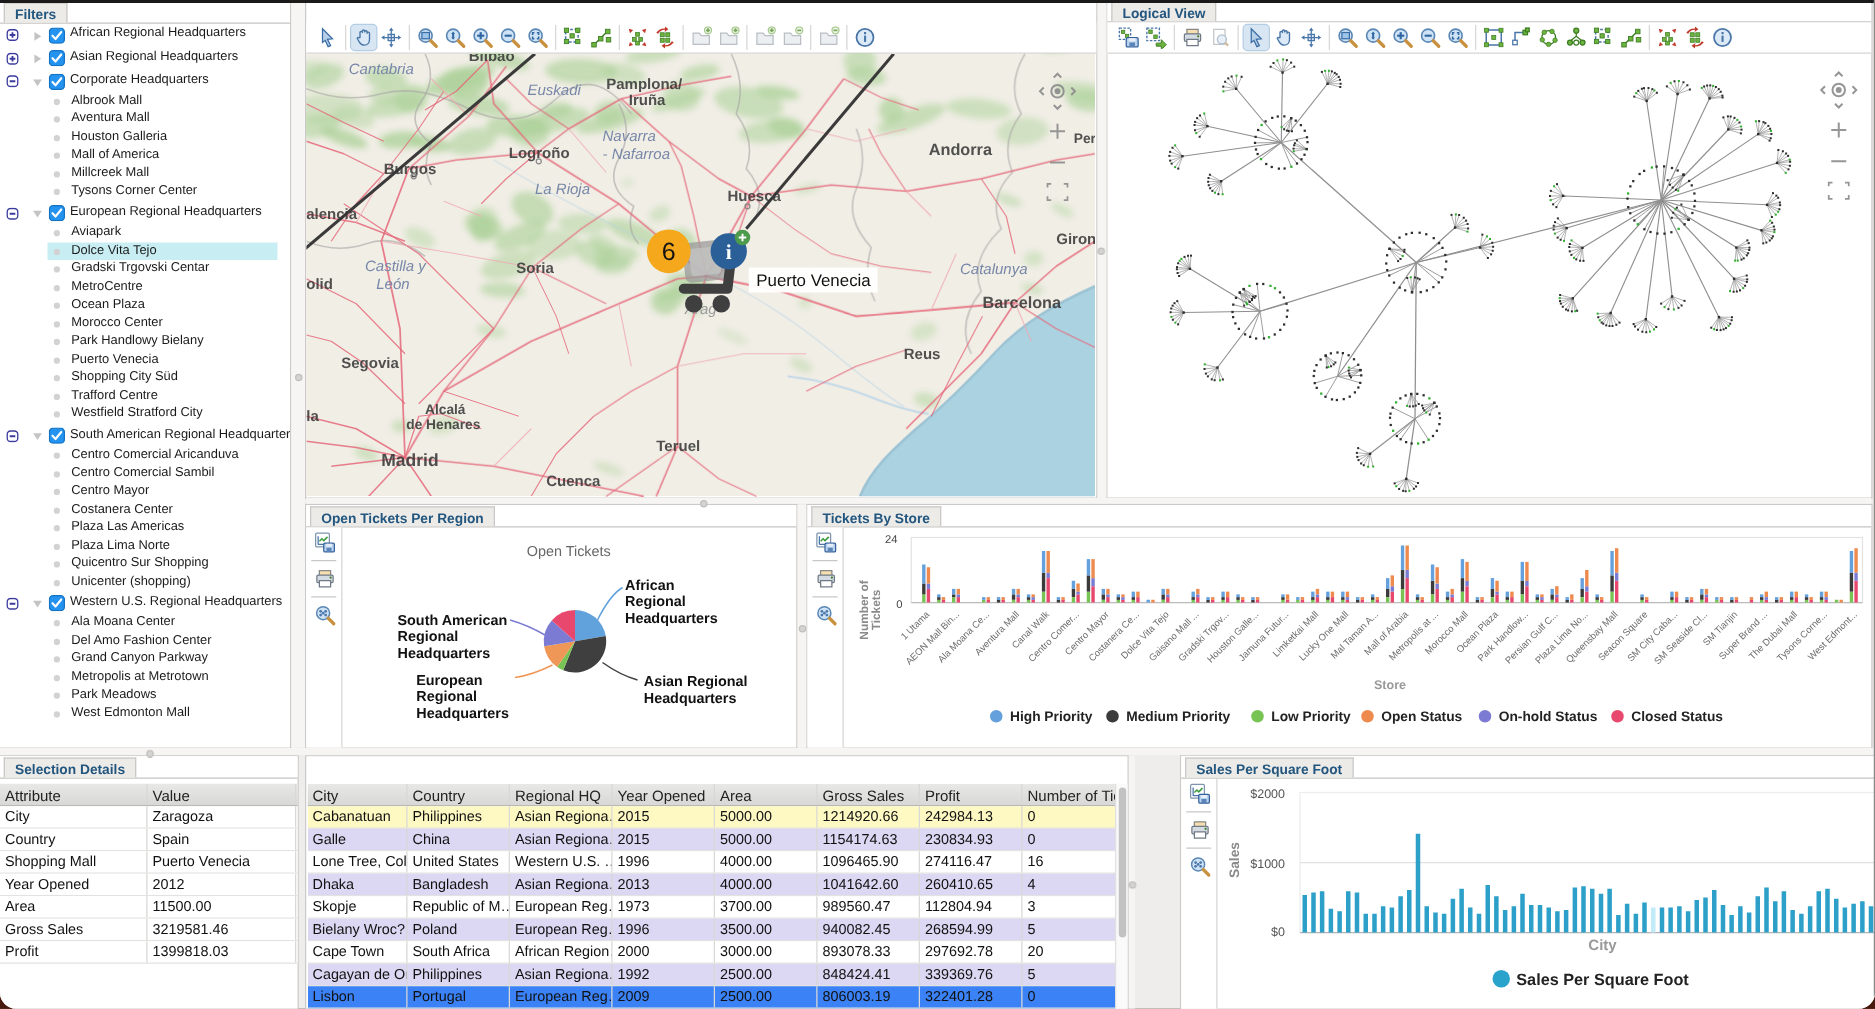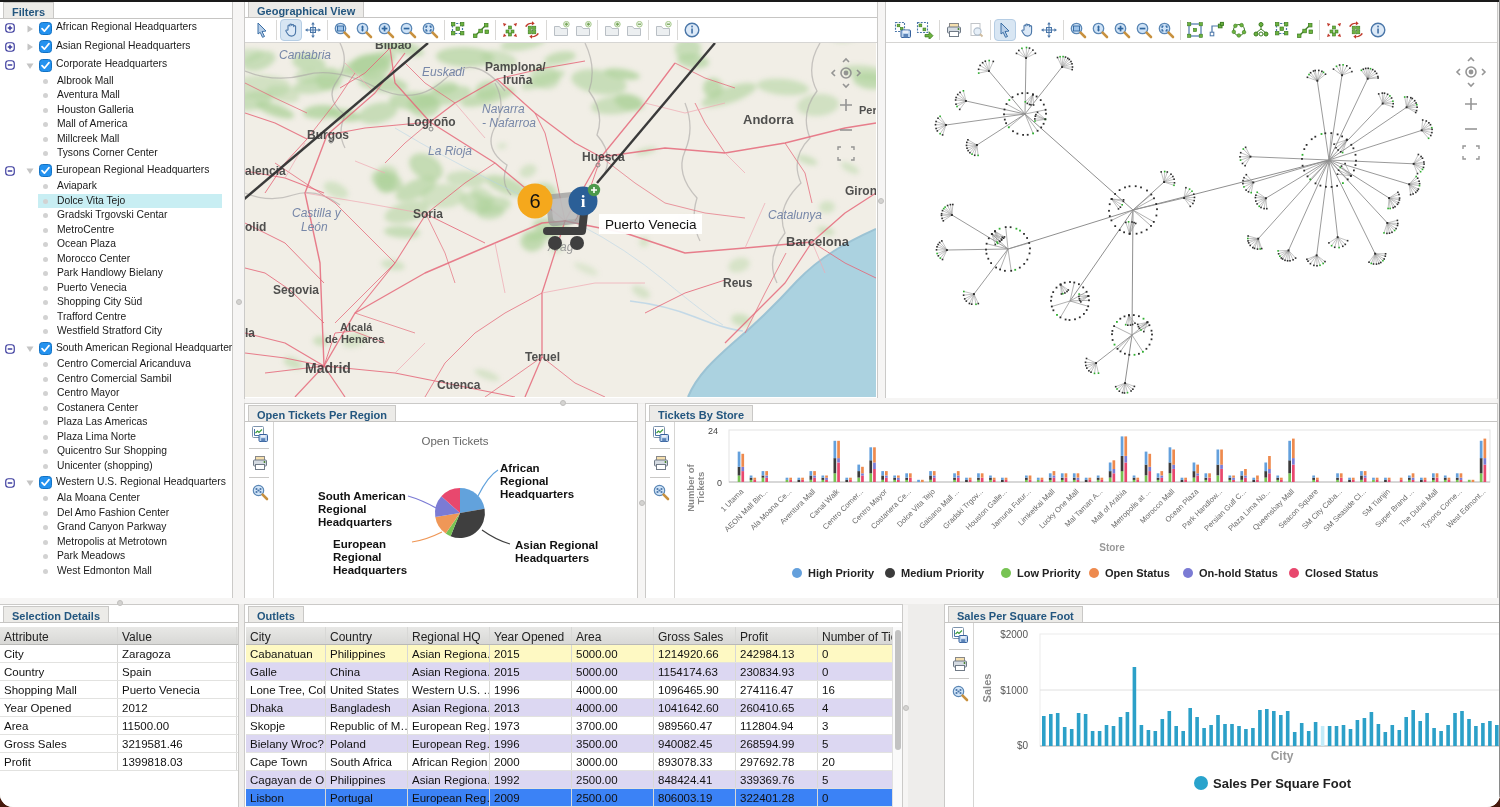--- a/index.html
+++ b/index.html
@@ -235,23 +235,20 @@
           <span class="bullet"></span>
           <span class="tlabel" style="left:19px;top:1px">Park Meadows</span>
         </div>
         <div class="trow" style="top:544.8px;height:14.5px;left:38px;right:10px">
           <span class="bullet"></span>
           <span class="tlabel" style="left:19px;top:1px">West Edmonton Mall</span>
         </div>
       </div>
     </div>
     <div class="panel" style="left:245px;top:0px;width:632px;height:398px;">
-      <div class="tabrow">
-        <div class="tab">Geographical View</div>
-      </div>
       <div class="toolbar">
         <div class="tbtn">
           <svg class="ic " width="18" height="18" viewBox="0 0 18 18">
             <path d="M5 2 L13 10 L9 10.5 L11.5 15.5 L9.5 16.3 L7.2 11.3 L5 13 Z" fill="#b8cfe8" stroke="#3a6ea5" stroke-width="1"></path>
           </svg>
         </div>
         <div class="tsep"></div>
         <div class="tbtn sel">
           <svg class="ic " width="18" height="18" viewBox="0 0 18 18">
             <path d="M6 9 L6 5 A0.95 0.95 0 0 1 7.9 5 L7.9 3.9 A0.95 0.95 0 0 1 9.8 3.9 L9.8 4.5 A0.95 0.95 0 0 1 11.7 4.5 L11.7 5.6 A0.95 0.95 0 0 1 13.6 5.6 L13.6 10.5 C13.6 13.3 11.9 15.1 9.4 15.1 C7.4 15.1 6.4 14.3 5.5 12.7 L3.9 10.0 C3.5 9.3 4.5 8.6 5.2 9.2 Z" fill="#dce9f7" stroke="#4a76a8" stroke-width="1.1" stroke-linejoin="round"></path>
@@ -618,20 +615,23 @@
             <circle cx="601" cy="30" r="5"></circle>
             <circle cx="601" cy="30" r="1.6" fill="#8b8b8b"></circle>
             <path d="M590 27 l-3 3 3 3 M612 27 l3 3-3 3 M598 19 l3-3 3 3 M598 41 l3 3 3-3"></path>
             <path d="M601 56 v12 M595 62 h12"></path>
             <path d="M595 87 h12"></path>
             <path d="M596 104 h-3 v3 M606 104h3v3 M593 114v3h3 M609 114v3h-3" stroke-width="1.4"></path>
           </g>
         </svg></div>
     </div>
     <div class="panel" style="left:886px;top:0px;width:611px;height:398px;">
+      <div class="tabrow">
+        <div class="tab">Logical View</div>
+      </div>
       <div class="toolbar">
         <div class="tbtn">
           <svg class="ic " width="18" height="18" viewBox="0 0 18 18">
             <rect x="1.5" y="1.5" width="9" height="9" fill="none" stroke="#4a76a8" stroke-width="1.1" stroke-dasharray="2 1.2"></rect>
             <rect x="3.2" y="3.2" width="2.6" height="2.6" fill="#6db33f" stroke="#3c7d22" stroke-width=".6"></rect>
             <rect x="6.4" y="6.4" width="2.6" height="2.6" fill="#6db33f" stroke="#3c7d22" stroke-width=".6"></rect>
             <rect x="7" y="9" width="9.5" height="7.5" rx="1" fill="#b9d2ee" stroke="#35609c"></rect>
             <rect x="9" y="9.5" width="5.5" height="2.6" fill="#e8eef8"></rect>
             <rect x="9.5" y="13" width="4.5" height="3.5" fill="#5c84b8"></rect>
           </svg>
@@ -2240,23 +2240,20 @@
           <div class="tc" style="left:0;width:118px">Gross Sales</div>
           <div class="tc" style="left:118px;width:119px">3219581.46</div>
         </div>
         <div class="tr2" style="top:126px;height:18px">
           <div class="tc" style="left:0;width:118px">Profit</div>
           <div class="tc" style="left:118px;width:119px">1399818.03</div>
         </div>
       </div>
     </div>
     <div class="panel" style="left:245px;top:605px;width:657px;height:202px;">
-      <div class="tabrow">
-        <div class="tab">Outlets</div>
-      </div>
       <div style="position:absolute;left:1px;right:10px;top:22px;bottom:0;overflow:hidden">
         <div class="thead" style="top:0;height:18px">
           <div class="tc" style="left:0px;width:80px">City</div>
           <div class="tc" style="left:80px;width:82px">Country</div>
           <div class="tc" style="left:162px;width:82px">Regional HQ</div>
           <div class="tc" style="left:244px;width:82px">Year Opened</div>
           <div class="tc" style="left:326px;width:82px">Area</div>
           <div class="tc" style="left:408px;width:82px">Gross Sales</div>
           <div class="tc" style="left:490px;width:82px">Profit</div>
           <div class="tc" style="left:572px;width:76px">Number of Tickets</div>

